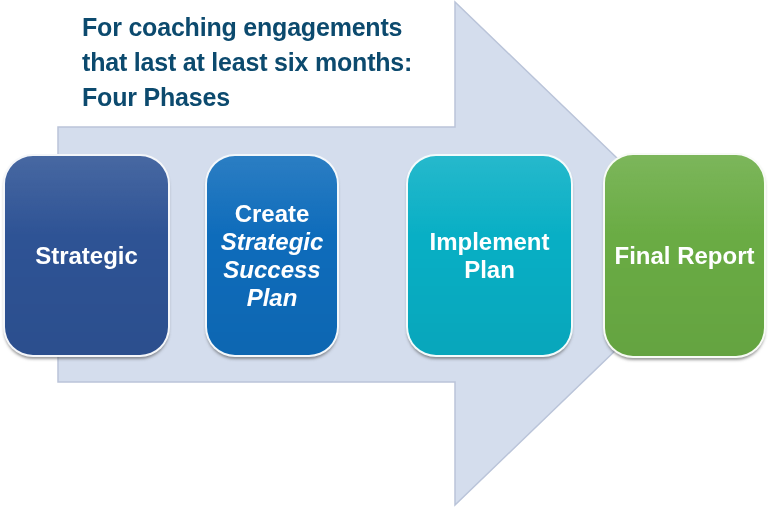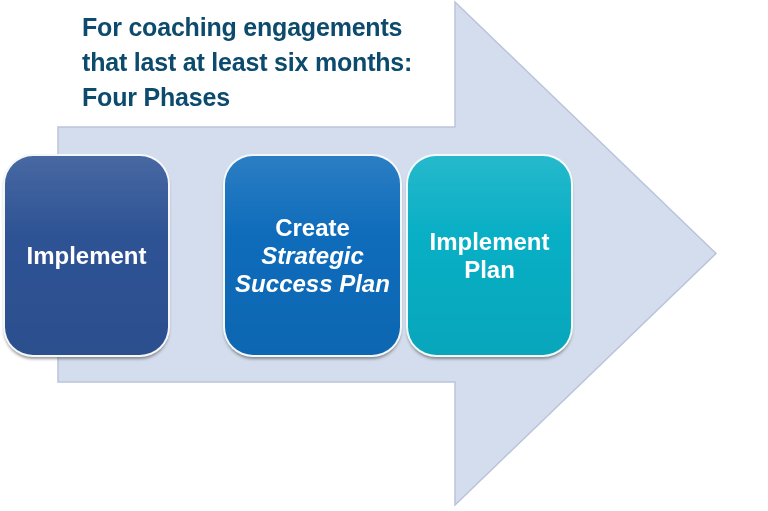--- a/index.html
+++ b/index.html
@@ -48,44 +48,47 @@
     text-align: center;
     font-weight: bold;
     font-size: 24px;
     line-height: 28px;
     background-image: linear-gradient(180deg, rgba(255,255,255,0.12), rgba(255,255,255,0) 40%, rgba(0,0,0,0.05));
     padding: 0 6px;
   }
   .phase .label { display: block; }
   .phase .italic { font-style: italic; }
   .box1 { left: 3px;   width: 167px; }
-  .box2 { left: 223px; width: 179px; }
+  .box2 { left: 205px; width: 134px; }
   .box3 { left: 398px; width: 167px; margin-left: 8px; }
   .box4 { left: 603px; width: 163px; height: 205px; top: 153px; }
 </style>
 </head>
 <body>
 
 <div class="canvas">
 
   <svg class="arrow-svg" viewBox="0 0 768 511" xmlns="http://www.w3.org/2000/svg">
     <path d="M58 127 L455 127 L455 2 L716 253.5 L455 505 L455 382 L58 382 Z" stroke-width="1.5" stroke-linejoin="miter" fill="#D4DDED" stroke="#BAC4D9"></path>
   </svg>
 
   <div class="diagram-title" style="color: #0c4a6e;">For coaching engagements
 that last at least six months:
 Four Phases</div>
 
   <div class="phase box1" style="background-color: rgb(46, 83, 149); color: rgb(255, 255, 255);">
-    <span class="label">Implement</span>
+    <span class="label">Strategic</span>
   </div>
 
   <div class="phase box2" style="background-color: rgb(14, 108, 187); color: rgb(255, 255, 255);">
     <span class="label">Create</span>
     <span class="label italic">Strategic Success Plan</span>
   </div>
 
   <div class="phase box3" style="background-color: rgb(8, 175, 197); color: rgb(255, 255, 255);">
     <span class="label">Implement Plan</span>
   </div>
 
+  <div class="phase box4" style="background-color: rgb(106, 172, 68); color: rgb(255, 255, 255);">
+    <span class="label">Final Report</span>
+  </div>
 
 </div>
 
 </body></html>

